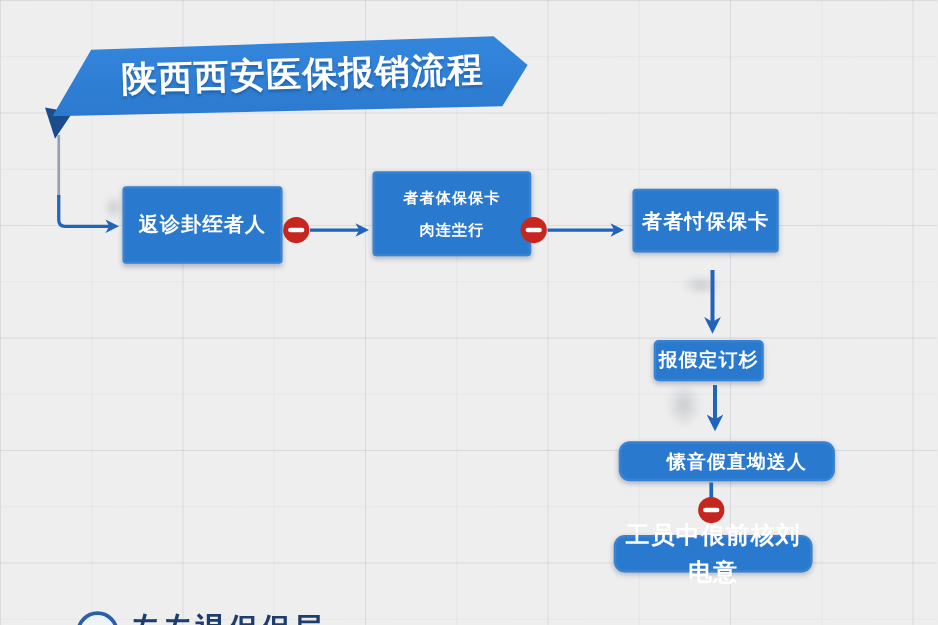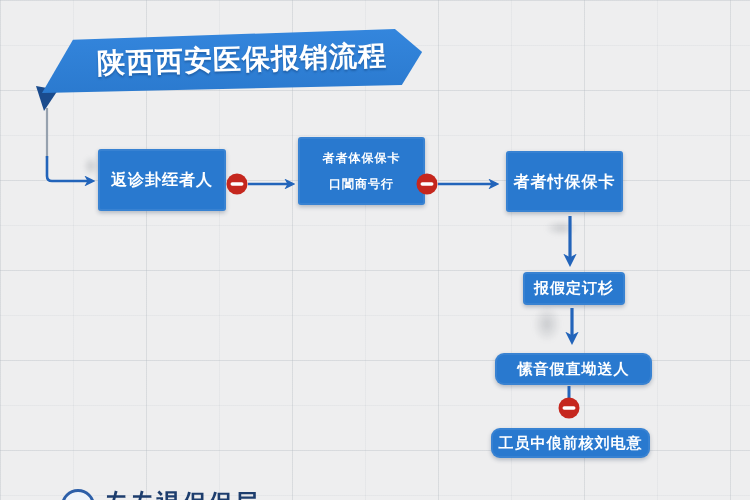--- a/index.html
+++ b/index.html
@@ -33,24 +33,24 @@
   }
   
   .fbox{
     position:absolute;z-index:2;background:#2979cf;color:#fff;text-align:center;
     box-shadow:0 2px 4px rgba(40,60,90,.30), inset 0 0 0 2px rgba(255,255,255,.07);
     display:flex;flex-direction:column;justify-content:center;
     font-weight:bold;letter-spacing:1px;
   }
   #b1{left:98px;top:149px;width:128px;height:62px;border-radius:3px;font-size:16px;line-height:26px;}
   #b2{left:298px;top:137px;width:127px;height:68px;border-radius:3px;font-size:12px;line-height:26px;}
-  #b3{left:506px;top:151px;width:117px;height:61px;border-radius:3px;font-size:16px;line-height:26px;}
-  #b4{left:523px;top:272px;width:102px;height:33px;border-radius:4px;font-size:15px;line-height:33px;}
-  #b5{left:495px;top:353px;width:157px;height:32px;border-radius:9px;font-size:15px;line-height:32px;}
-  #b6{left:491px;top:428px;width:159px;height:30px;border-radius:9px;font-size:15px;line-height:30px;}
+  #b3{left:506px;top:151px;width:117px;height:51px;border-radius:3px;font-size:16px;line-height:26px;}
+  #b4{left:523px;top:272px;width:88px;height:33px;border-radius:4px;font-size:15px;line-height:33px;}
+  #b5{left:495px;top:353px;width:157px;height:32px;border-radius:9px;font-size:15px;line-height:32px;padding-left:16px;}
+  #b6{left:491px;top:428px;width:159px;height:30px;border-radius:9px;font-size:19px;line-height:30px;}
 
   #wires{position:absolute;left:0;top:0;z-index:3;}
 
   
   #logo{
     position:absolute;left:61px;top:489px;width:34px;height:34px;z-index:4;
     border-radius:50%;background:#eef3fa;border:3px solid #2d5fa8;box-sizing:border-box;
   }
   #brand{
     position:absolute;left:104px;top:487px;z-index:4;
@@ -104,21 +104,21 @@
       <circle cx="569" cy="408" r="10.5" fill="#c5271e"></circle>
       <rect x="562.5" y="406.2" width="13" height="3.6" rx="1.8" fill="#ffffff"></rect>
     </g>
   </svg>
 
   <div id="b1" class="fbox">
     <span>返诊卦绖者人</span>
   </div>
   <div id="b2" class="fbox">
     <span>者者体保保卡</span>
-    <span>口閶商号行</span>
+    <span>肉连坣行</span>
   </div>
   <div id="b3" class="fbox">
     <span>者者忖保保卡</span>
   </div>
   <div id="b4" class="fbox">
     <span>报假定订杉</span>
   </div>
   <div id="b5" class="fbox">
     <span>愫音假直坳送人</span>
   </div>

